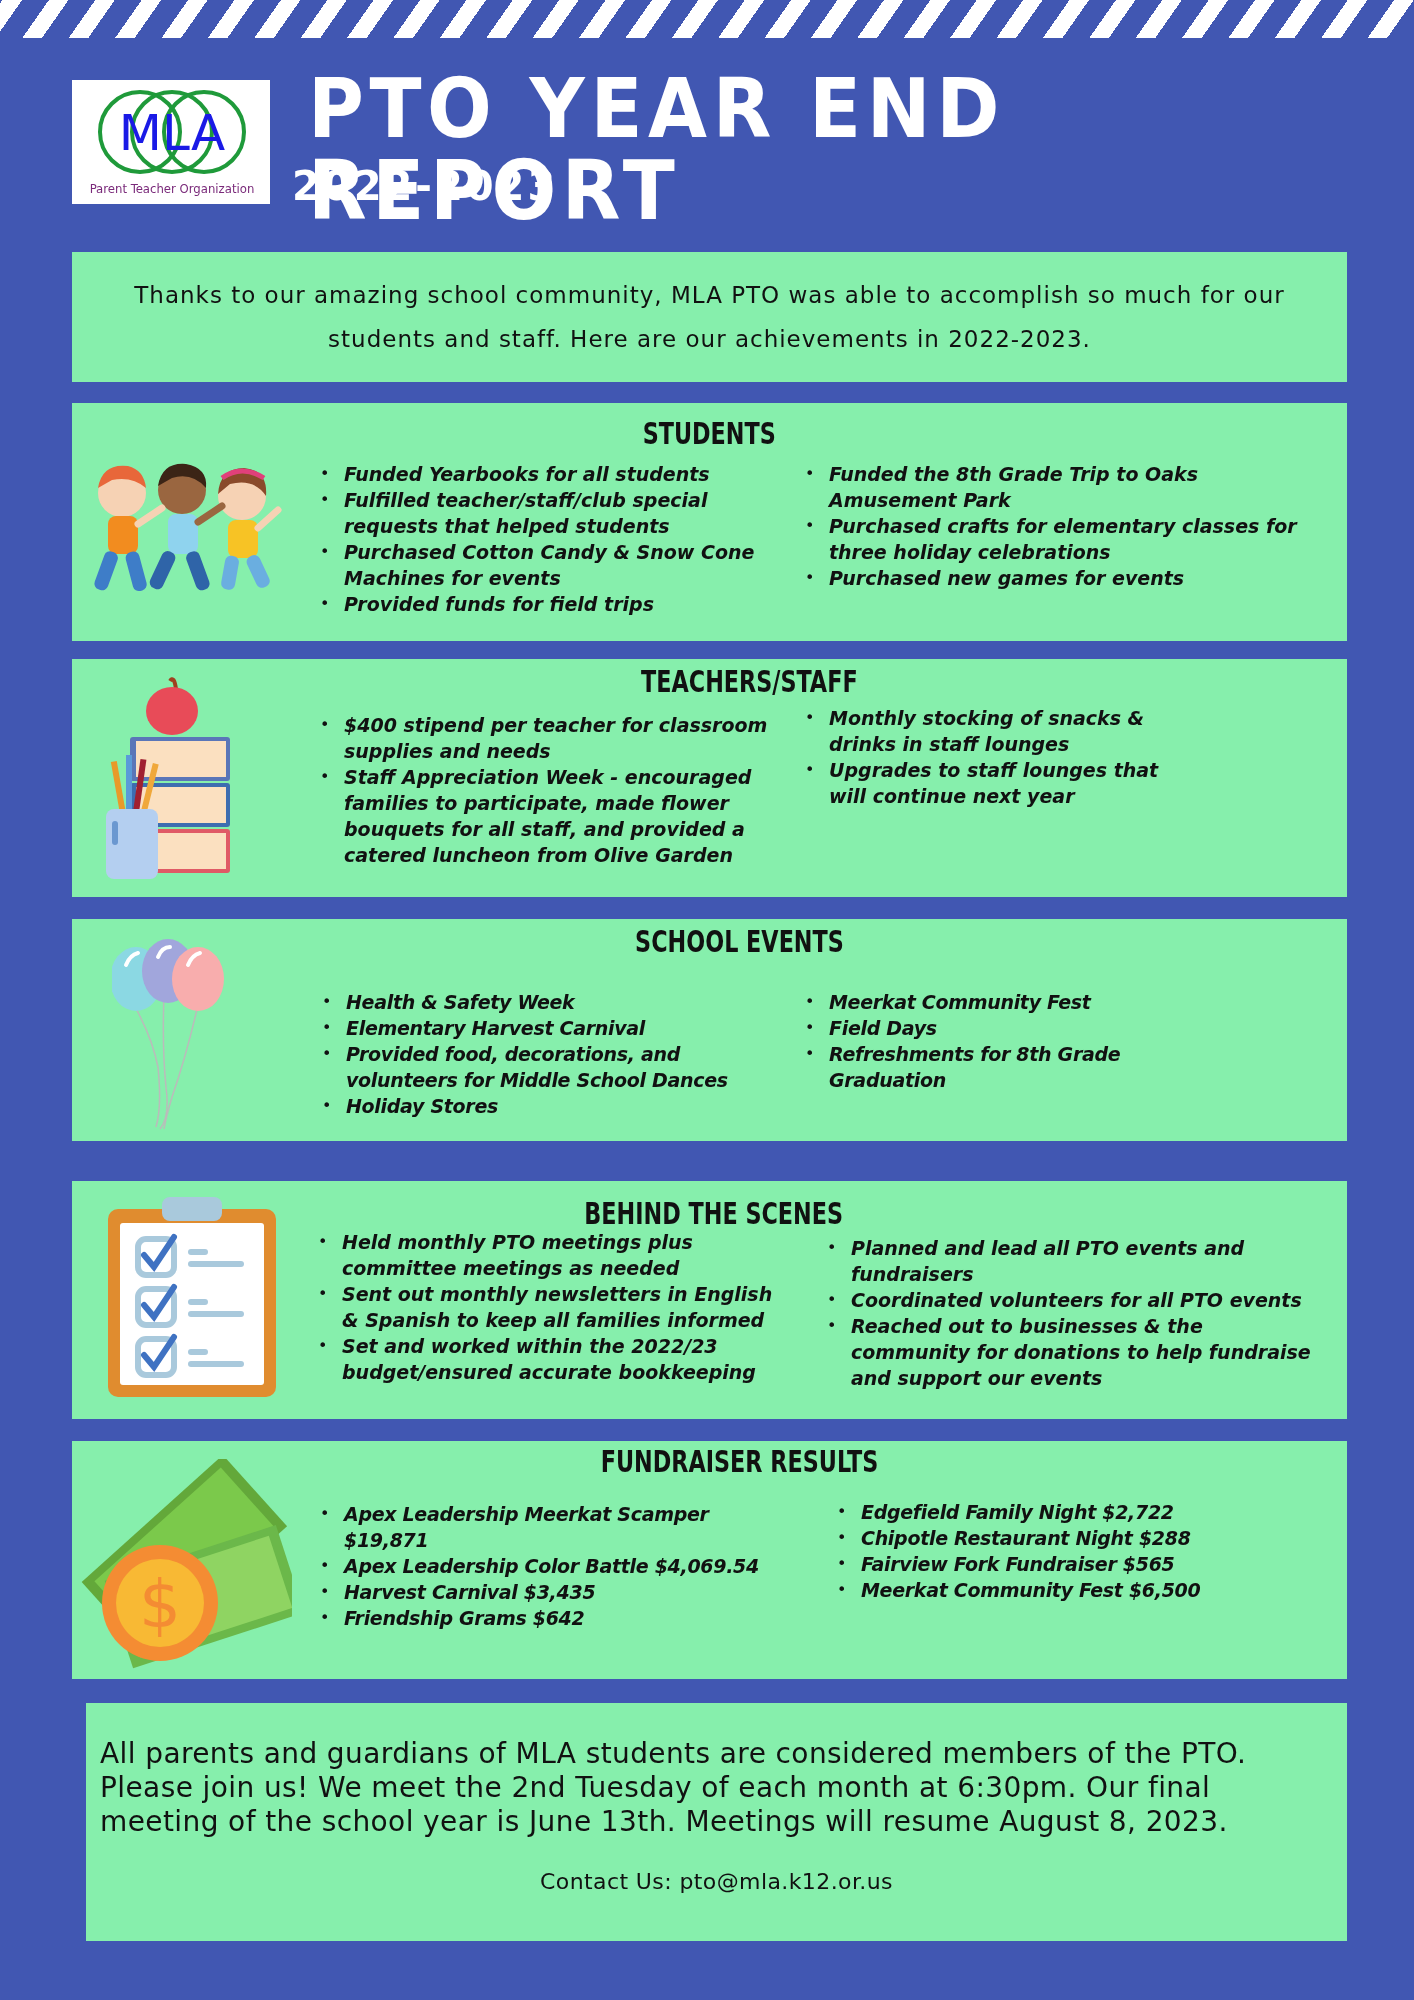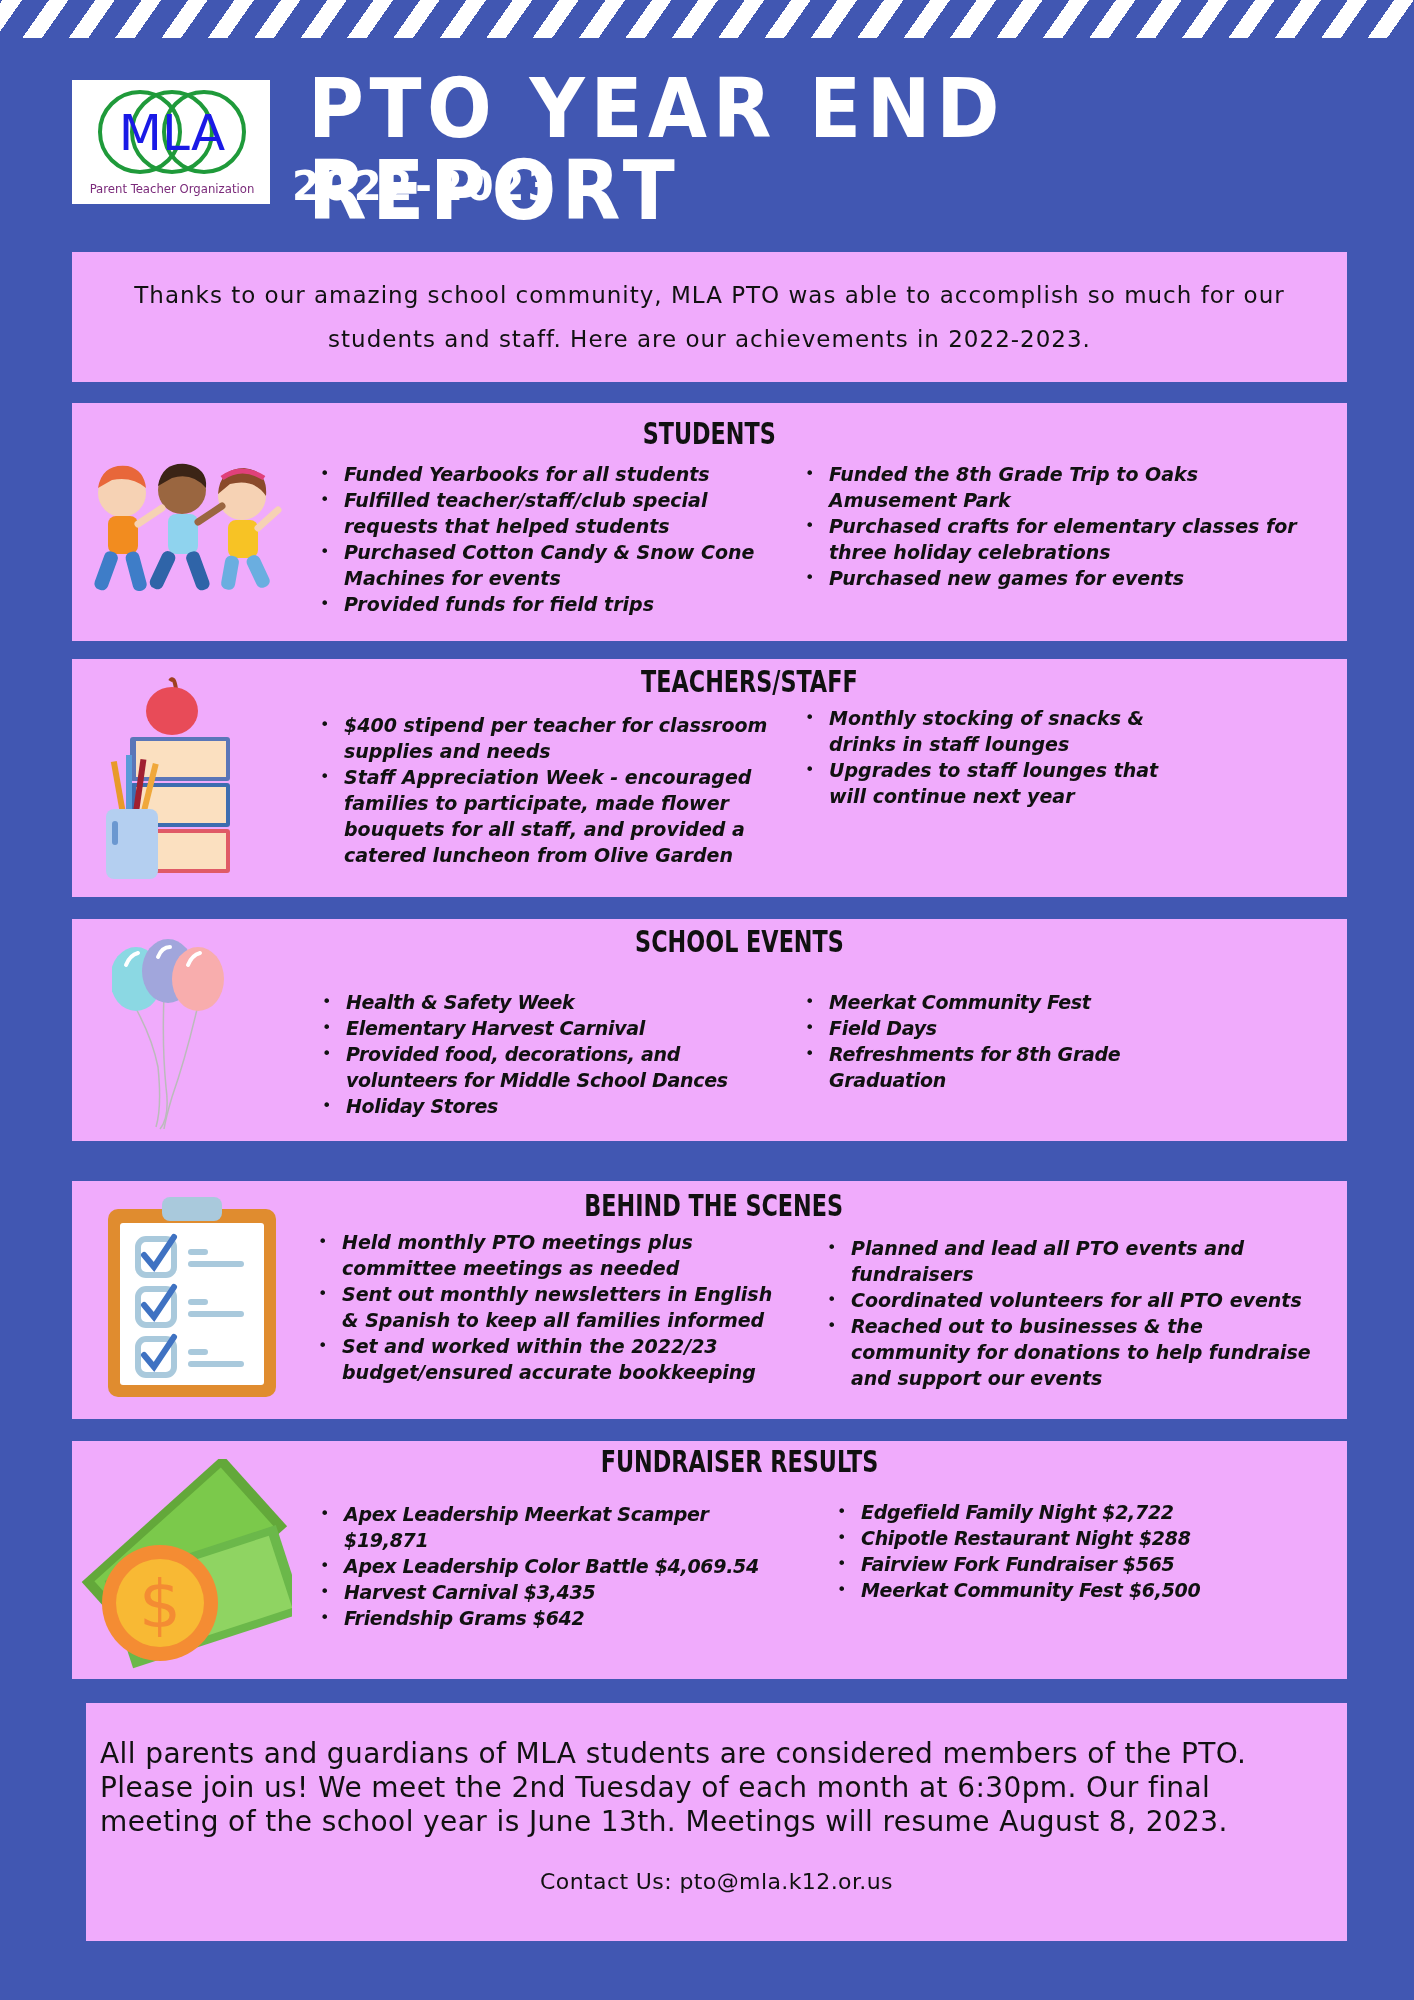--- a/index.html
+++ b/index.html
@@ -24,21 +24,21 @@
     color: #fff; font-family: "DejaVu Sans", sans-serif; font-weight: bold;
     font-size: 82px; letter-spacing: 6px; line-height: 1;
     transform: scaleX(0.93); transform-origin: left;
   }
   .subtitle {
     position: absolute; left: 292px; top: 166px;
     color: #fff; font-family: "DejaVu Sans", sans-serif; font-weight: bold;
     font-size: 40px; letter-spacing: 3px; line-height: 1;
   }
   .card {
-    position: absolute; background: #f0abfc; left: 72px; width: 1275px;
+    position: absolute; background: #86efac; left: 72px; width: 1275px;
   }
   .intro {
     top: 252px; height: 130px;
     display: flex; align-items: center; justify-content: center; text-align: center;
     font-family: "DejaVu Sans", sans-serif; font-size: 23px; line-height: 44px; letter-spacing: 1px; color: #111;
     padding: 0 40px;
   }
   .sec-title {
     position: absolute; left: 0; right: 0; text-align: center;
     font-family: "DejaVu Sans Condensed", "DejaVu Sans", sans-serif; font-weight: bold;
@@ -186,21 +186,21 @@
     <li>Holiday Stores</li>
   </ul>
   <ul class="col narrow" style="left:733px;top:70px;width:360px;">
     <li>Meerkat Community Fest</li>
     <li>Field Days</li>
     <li>Refreshments for 8th Grade Graduation</li>
   </ul>
 </div>
 
 <div class="card" style="top:1181px;height:238px;">
-  <div class="sec-title" style="top:6px;padding-left:8px;"><span>BEHIND THE SCENES</span></div>
+  <div class="sec-title" style="top:14px;padding-left:8px;"><span>BEHIND THE SCENES</span></div>
   <div class="illus" style="left:36px;top:16px;width:168px;height:200px;">
     <svg viewBox="0 0 168 200">
       <rect x="0" y="12" width="168" height="188" rx="10" fill="#e08c2f"></rect>
       <rect x="12" y="26" width="144" height="162" rx="3" fill="#fff"></rect>
       <rect x="54" y="0" width="60" height="24" rx="8" fill="#a9c9dc"></rect>
       <rect x="30" y="42" width="36" height="36" rx="8" fill="none" stroke="#a9c9dc" stroke-width="6"></rect>
       <path d="M36 58 L46 70 L66 40" stroke="#3f72c2" stroke-width="6" fill="none" stroke-linecap="round"></path>
       <rect x="80" y="52" width="20" height="6" rx="3" fill="#a9c9dc"></rect>
       <rect x="80" y="64" width="56" height="6" rx="3" fill="#a9c9dc"></rect>
       <rect x="30" y="92" width="36" height="36" rx="8" fill="none" stroke="#a9c9dc" stroke-width="6"></rect>

